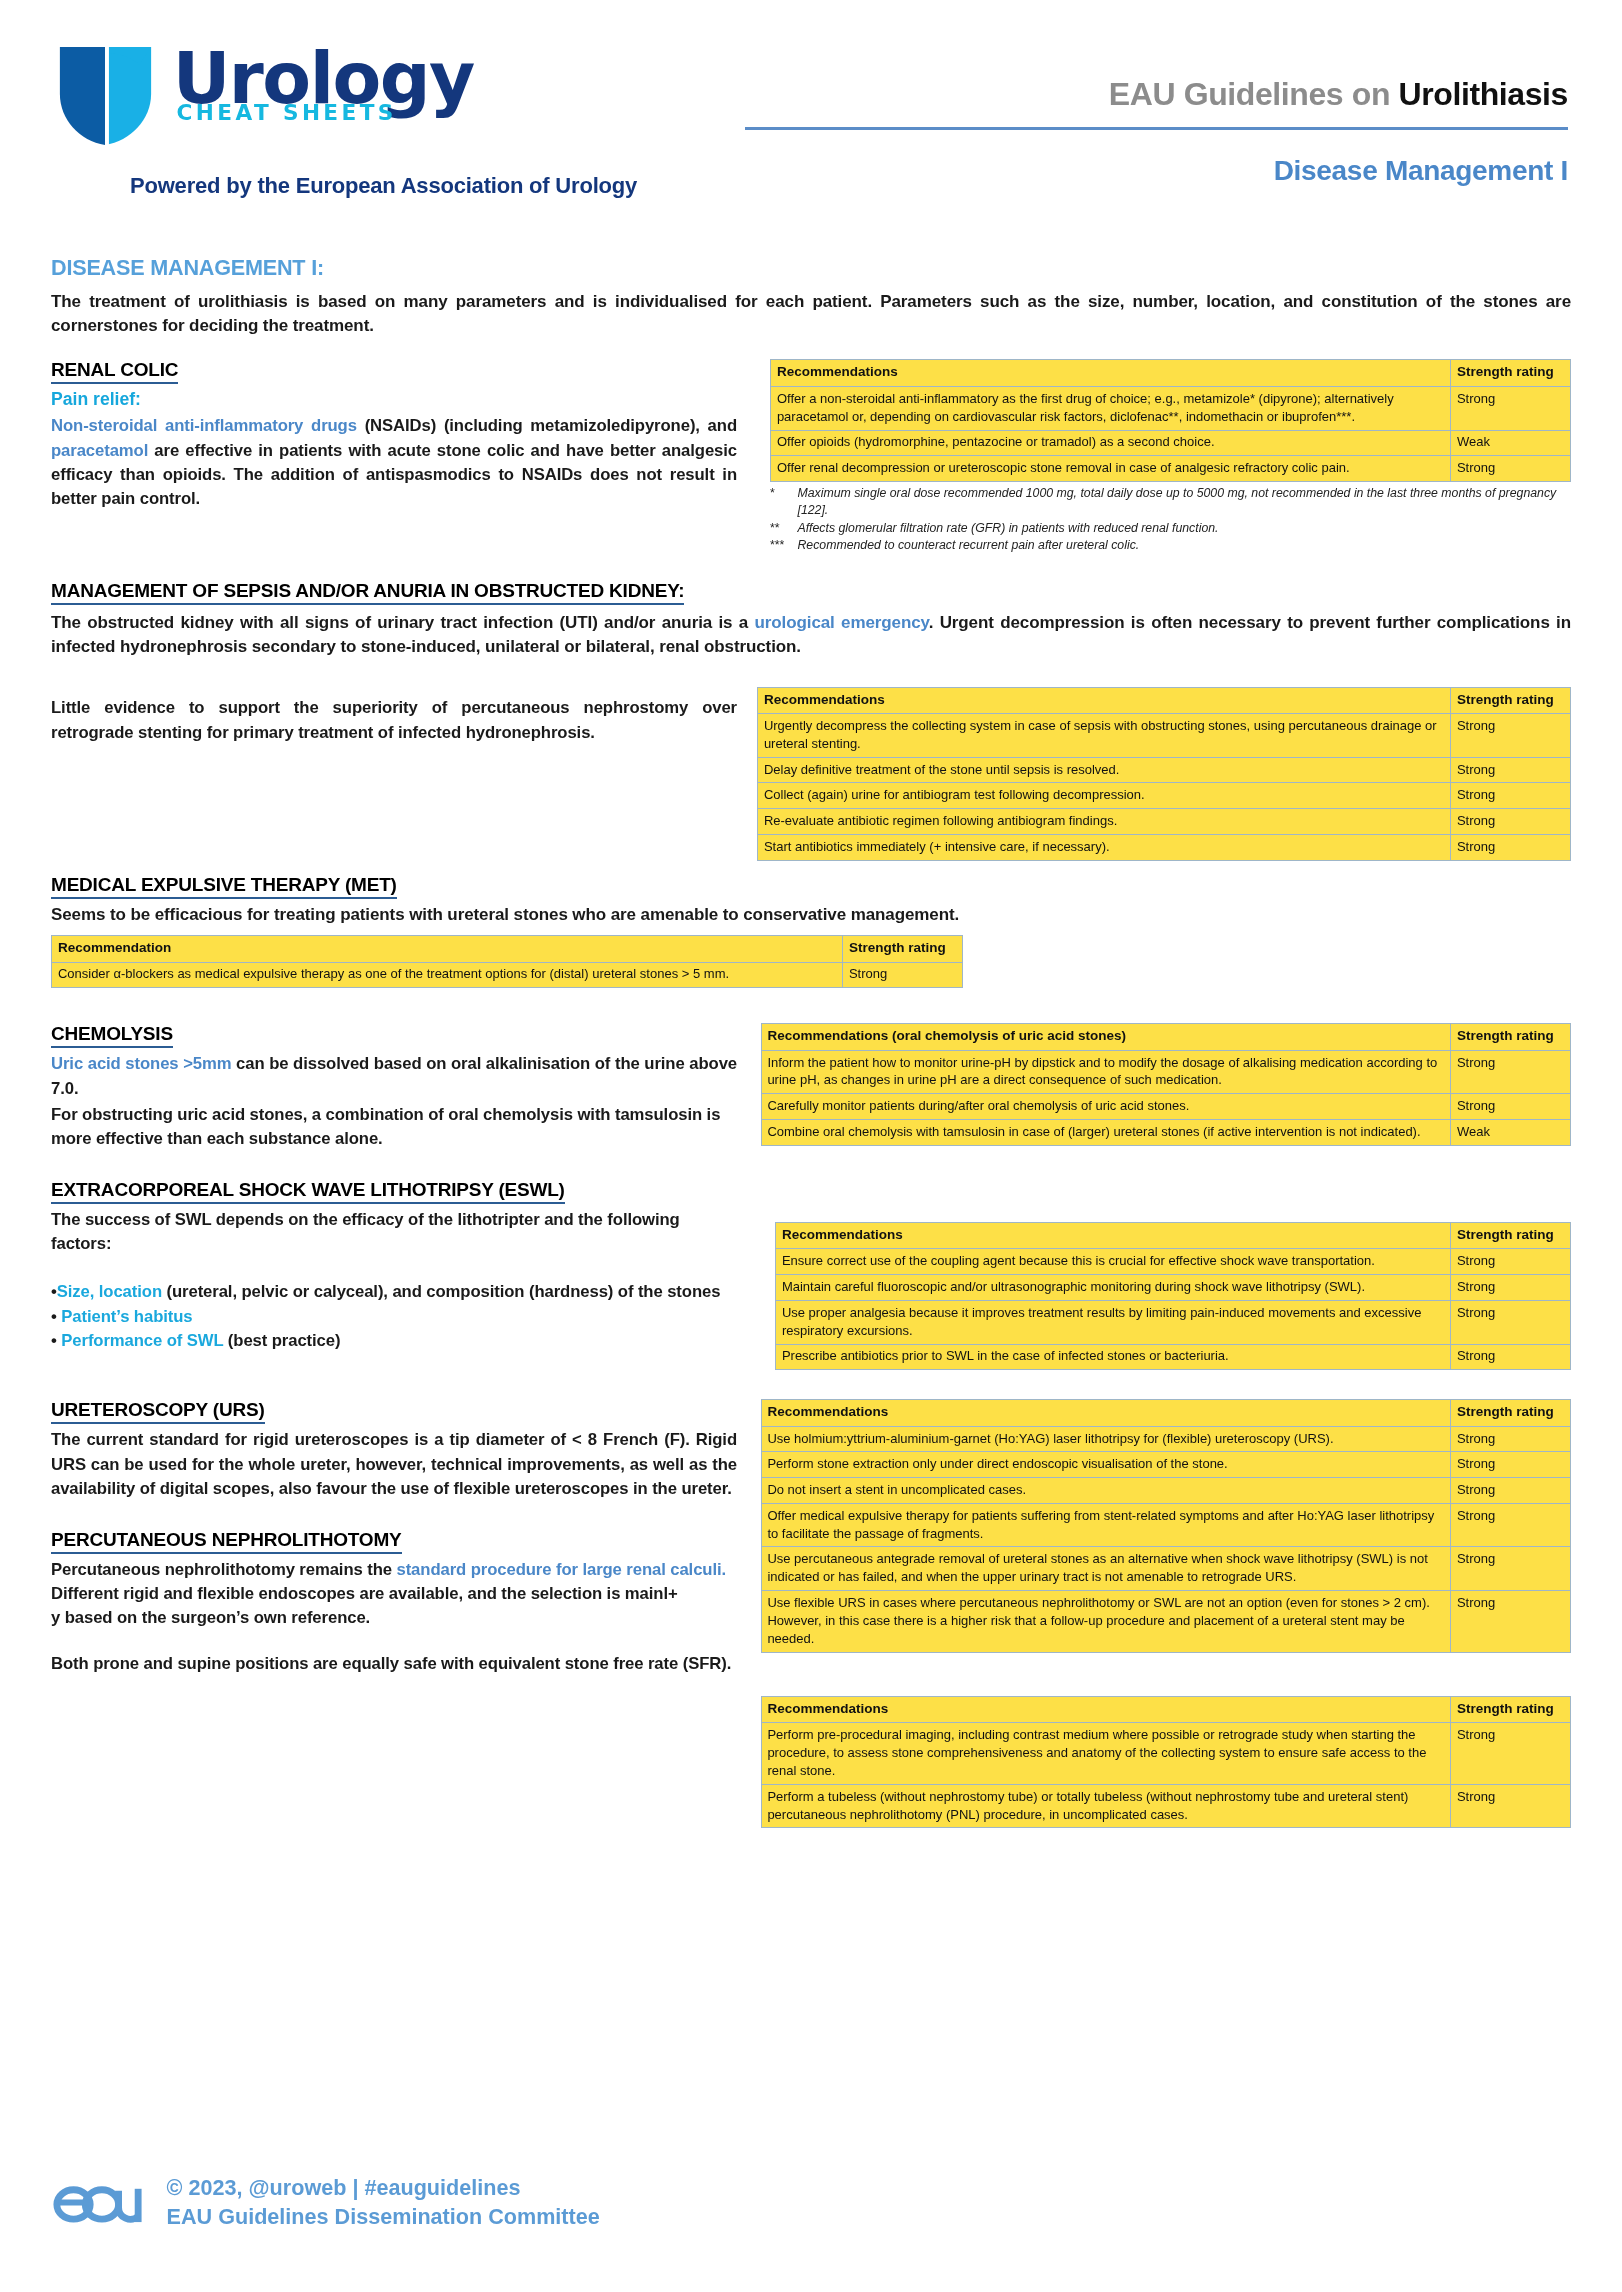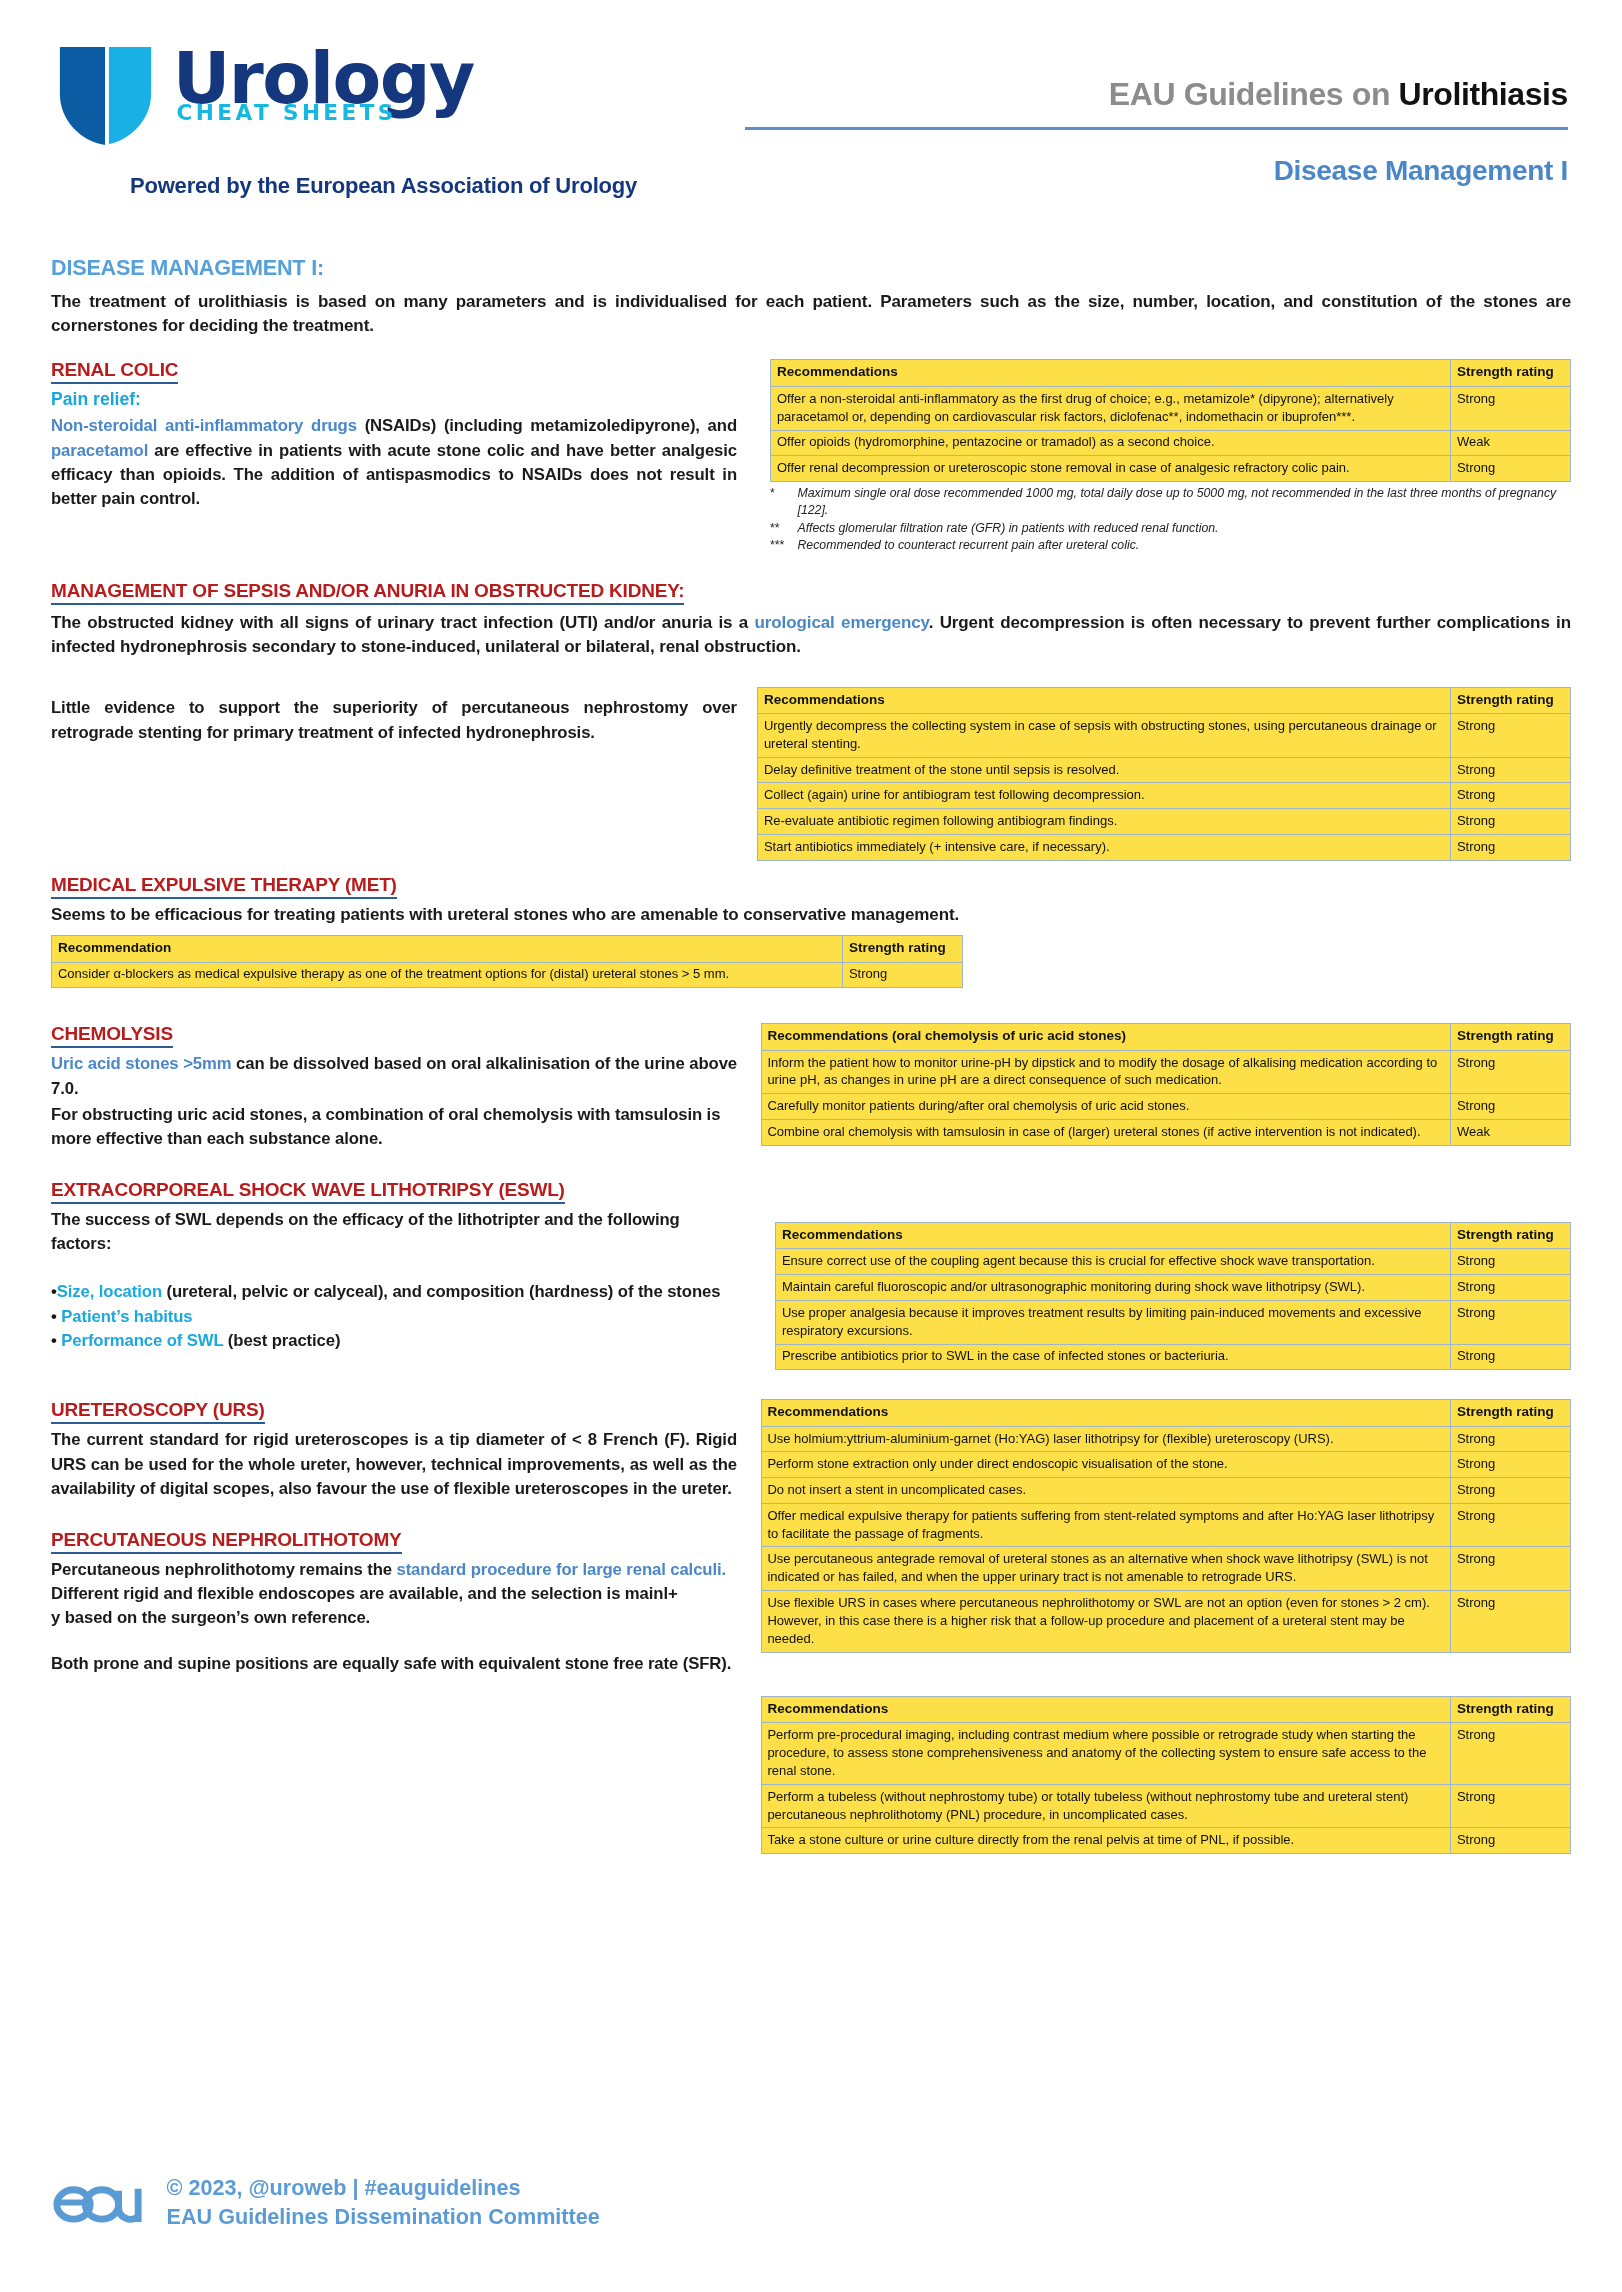--- a/index.html
+++ b/index.html
@@ -91,21 +91,21 @@
     font-weight: bold;
     line-height: 1.42;
     margin-top: 8.8px;
     letter-spacing: -0.1px;
     text-align: justify;
   }
 
   .h-underline {
     font-size: 19px;
     font-weight: bold;
-    color: #b91c1c;
+    color: #000000;
     border-bottom: 2px solid #2b5c93;
     display: inline-block;
     padding-bottom: 1px;
     letter-spacing: -0.2px;
   }
 
   .col-left { width: 686px; }
   .col-text {
     font-size: 16.7px;
     font-weight: bold;
@@ -439,24 +439,20 @@
             <tr>
           <th>Recommendations</th>
           <th class="rating">Strength rating</th>
         </tr>
         <tr>
           <td>Perform pre-procedural imaging, including contrast medium where possible or retrograde study when starting the procedure, to assess stone comprehensiveness and anatomy of the collecting system to ensure safe access to the renal stone.</td>
           <td class="rating">Strong</td>
         </tr>
         <tr>
           <td>Perform a tubeless (without nephrostomy tube) or totally tubeless (without nephrostomy tube and ureteral stent) percutaneous nephrolithotomy (PNL) procedure, in uncomplicated cases.</td>
-          <td class="rating">Strong</td>
-        </tr>
-        <tr>
-          <td>Take a stone culture or urine culture directly from the renal pelvis at time of PNL, if possible.</td>
           <td class="rating">Strong</td>
         </tr>
       </tbody>
         </table>
     </div>
   </div>
 
 </div>
 
 <div class="footer">

